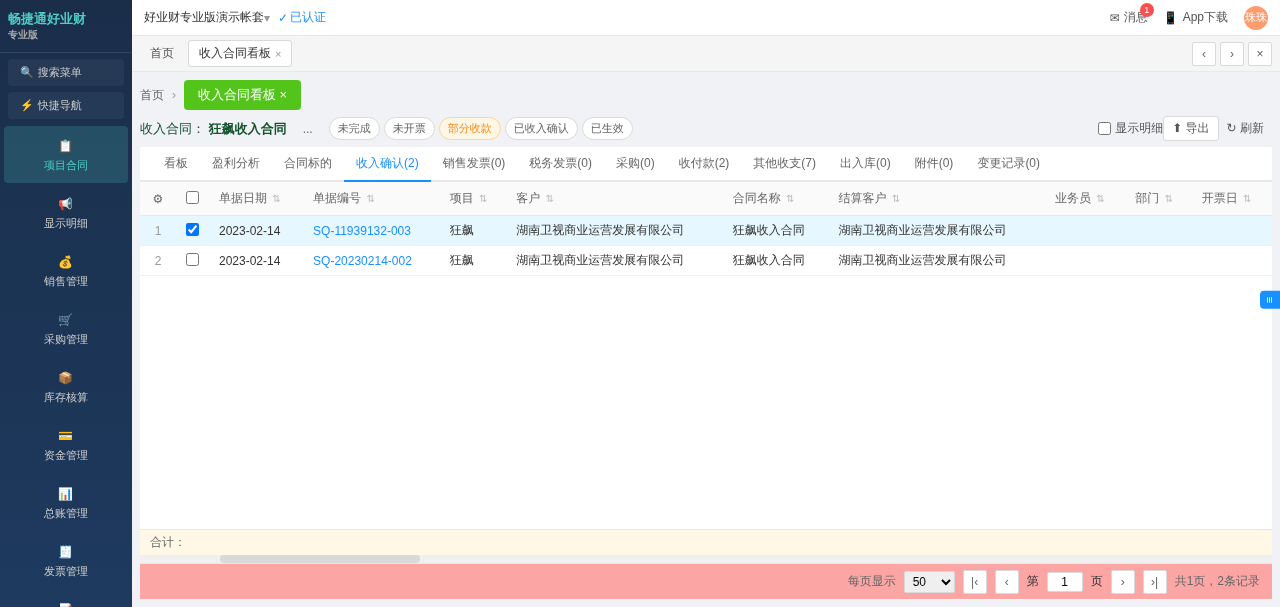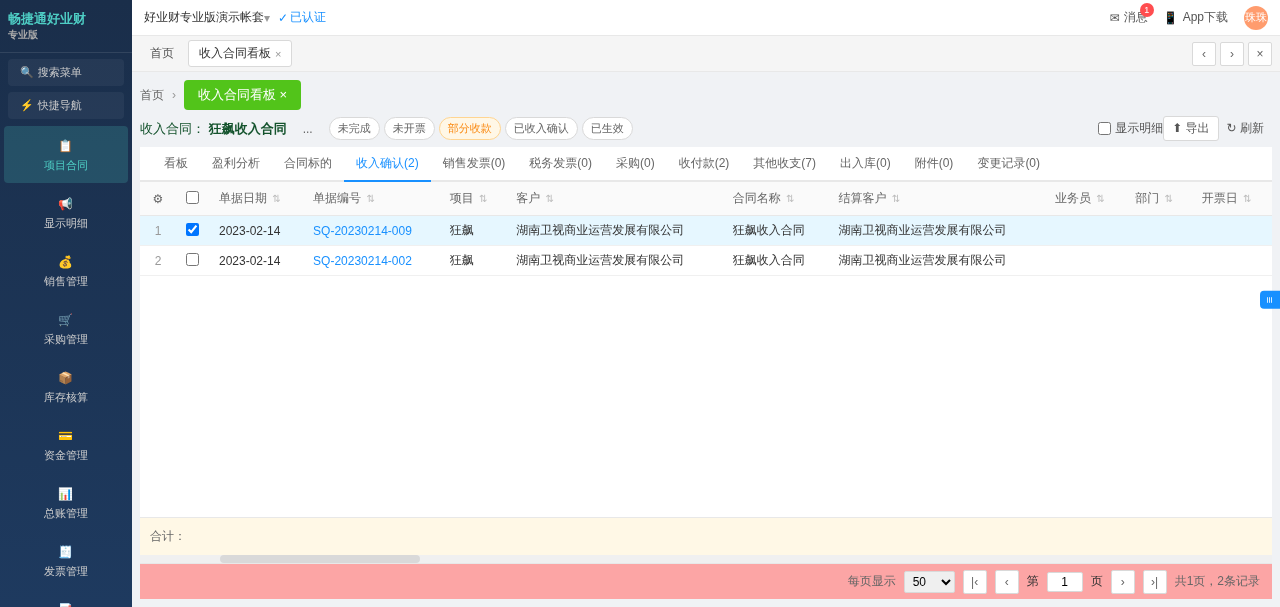--- a/index.html
+++ b/index.html
@@ -66,21 +66,21 @@
     tbody tr { border-bottom: 1px solid #f0f0f0; }
     tbody tr.selected { background: #e6f7ff; }
     tbody td { padding: 6px 10px; color: #333; white-space: nowrap; }
     .link-text { color: #1890ff; cursor: pointer; text-decoration: none; }
     .row-num { color: #999; text-align: center; }
     .settings-icon { width: 16px; height: 16px; display: flex; align-items: center; justify-content: center; cursor: pointer; color: #666; }
     .sort-icon { color: #bbb; margin-left: 2px; font-size: 10px; }
     .col-check { width: 30px; text-align: center; }
 
     
-    .table-footer { padding: 10px 10px; background: #fff8e6; border-top: 1px solid #e8e8e8; font-size: 12px; color: #666; }
+    .table-footer { padding: 4px 10px; background: #fff8e6; border-top: 1px solid #e8e8e8; font-size: 12px; color: #666; }
     .scroll-track { height: 8px; background: #f0f0f0; }
     .scroll-thumb { height: 8px; background: #d9d9d9; border-radius: 4px; width: 200px; margin-left: 80px; }
 
     
     .pagination { height: 36px; background: #fca5a5; border-top: 1px solid #e8e8e8; display: flex; align-items: center; justify-content: flex-end; padding: 0 12px; gap: 8px; font-size: 12px; }
     .page-size-label { color: #666; }
     .page-size-select { border: 1px solid #d9d9d9; border-radius: 2px; padding: 2px 4px; font-size: 12px; cursor: pointer; }
     .page-nav-btn { width: 24px; height: 24px; display: flex; align-items: center; justify-content: center; border: 1px solid #d9d9d9; border-radius: 2px; cursor: pointer; color: #666; font-size: 12px; background: #fff; }
     .page-input { width: 36px; border: 1px solid #d9d9d9; border-radius: 2px; text-align: center; padding: 2px; font-size: 12px; }
     .total-info { color: #666; }
@@ -314,21 +314,21 @@
                 <span>开票日</span>
                 <span class="sort-icon">⇅</span>
               </th>
             </tr>
           </thead>
           <tbody>
             <tr class="selected">
               <td class="row-num">1</td>
               <td class="col-check"><input type="checkbox" checked="" style=""></td>
               <td>2023-02-14</td>
-              <td><a class="link-text">SQ-20230214-009</a></td>
+              <td><a class="link-text">SQ-11939132-003</a></td>
               <td>狂飙</td>
               <td>湖南卫视商业运营发展有限公司</td>
               <td>狂飙收入合同</td>
               <td>湖南卫视商业运营发展有限公司</td>
               <td></td>
               <td></td>
               <td></td>
             </tr>
             <tr>
               <td class="row-num">2</td>

